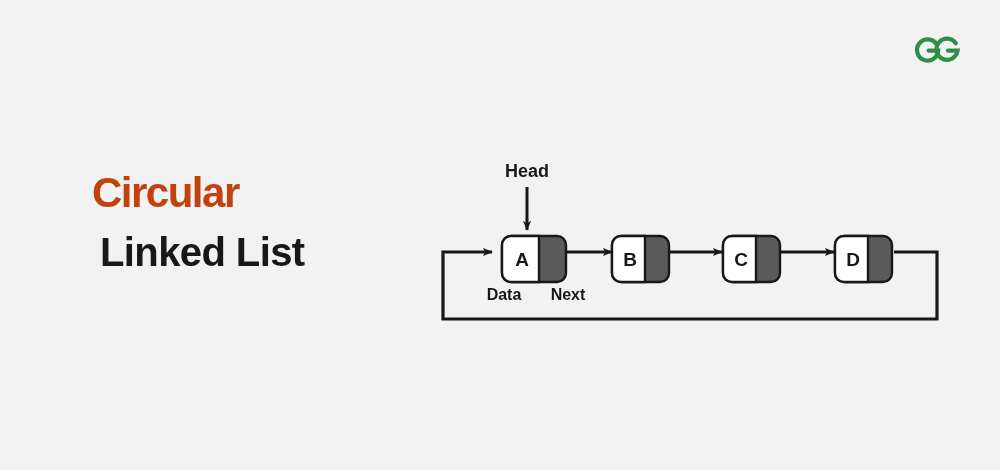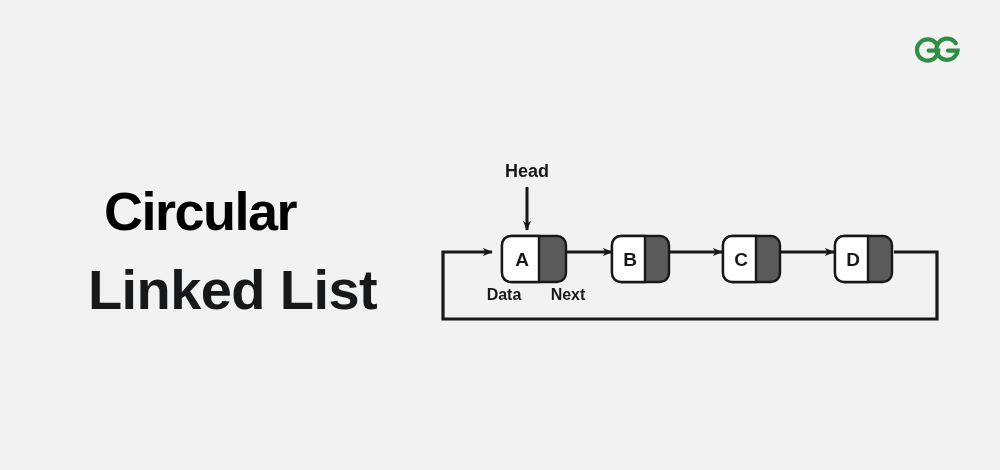--- a/index.html
+++ b/index.html
@@ -23,35 +23,35 @@
   }
 
   
   .title-block {
     position: absolute;
     left: 88px;
     top: 168px;
     width: 340px;
   }
   .title-main {
-    font-size: 54px;
+    font-size: 42px;
     font-weight: 700;
-    color: #000000;
+    color: #c2410c;
     letter-spacing: -1.5px;
     line-height: 1.02;
-    margin: 16px;
+    margin: 4px;
     white-space: nowrap;
   }
   .title-sub {
-    font-size: 56px;
+    font-size: 40px;
     font-weight: 600;
     color: #16181a;
     letter-spacing: -0.6px;
     line-height: 1.25;
-    margin: 0;
+    margin: 12px;
     white-space: nowrap;
   }
 
   
   .logo {
     position: absolute;
     left: 912px;
     top: 28px;
     width: 58px;
     height: 40px;

